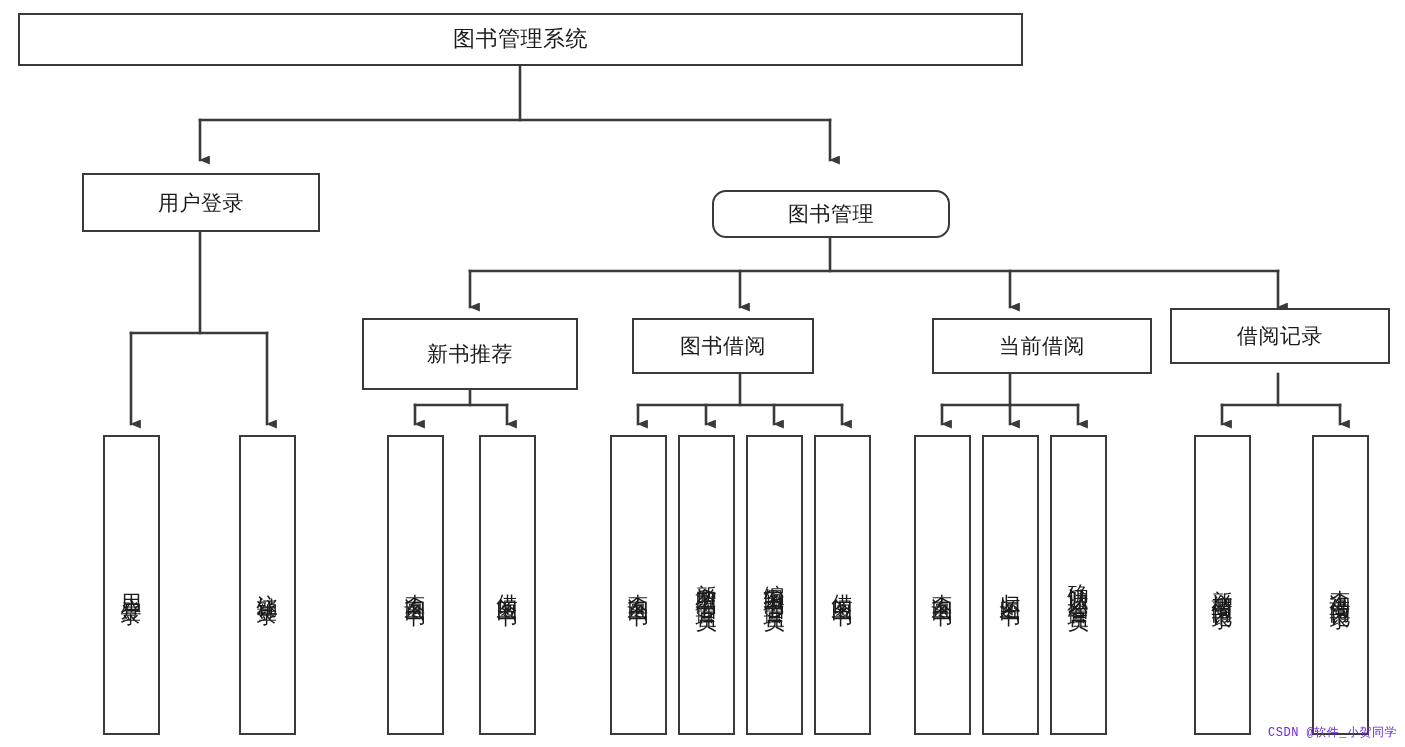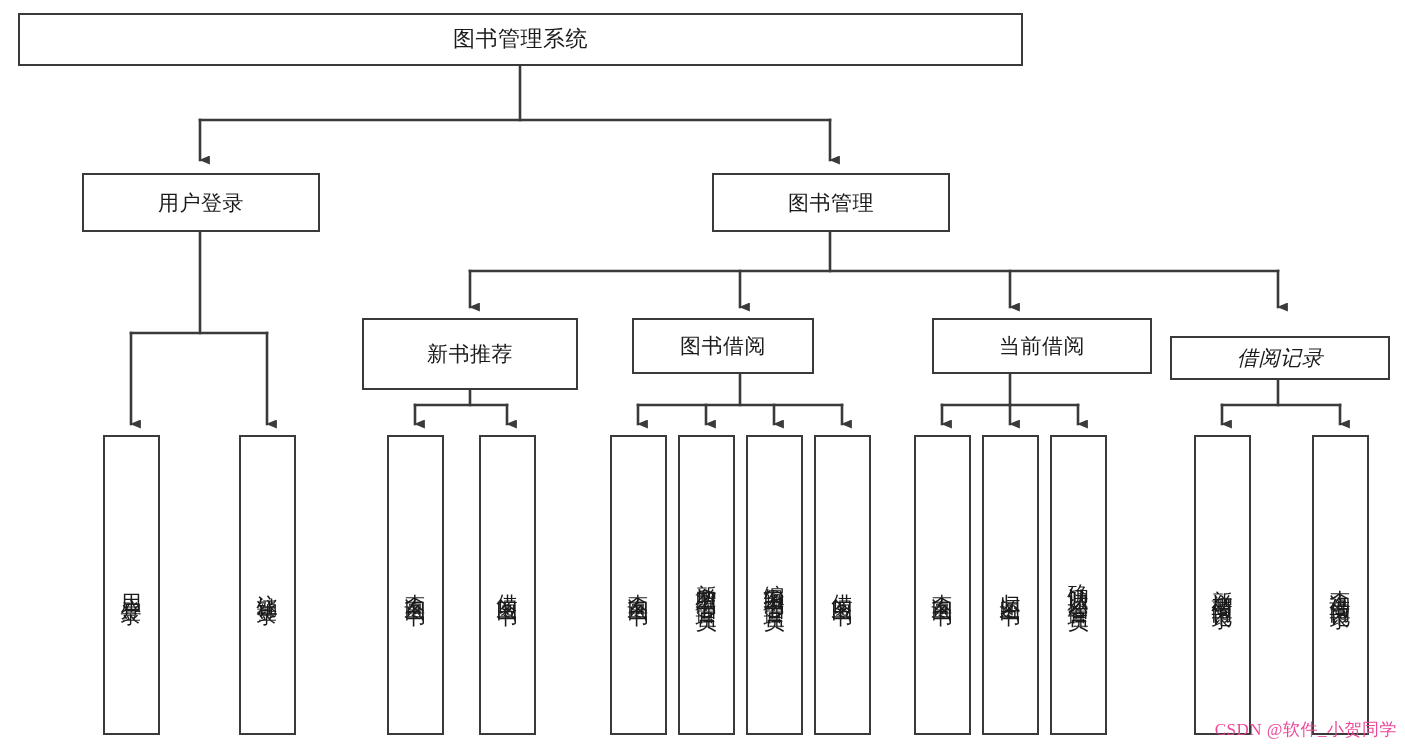--- a/index.html
+++ b/index.html
@@ -56,25 +56,25 @@
     white-space:nowrap;
     max-height:100%;
   }
   .node.vert.top .label{
     
   }
   .watermark{
     position:absolute;
     right:8px;
     bottom:6px;
-    font-size:17px;
-    color:#ec4899;
+    font-size:12px;
+    color:#6d28d9;
     white-space:nowrap;
     letter-spacing:0.5px;
-    font-family:Liberation Serif, serif;
+    font-family:Liberation Mono, monospace;
   }
 </style>
 </head>
 <body>
 
 <div id="diagram">
 
   <svg class="edge-layer" width="1405" height="747" viewBox="0 0 1405 747" xmlns="http://www.w3.org/2000/svg">
     <defs>
       <marker id="arrow" viewBox="0 0 10 12" refX="5" refY="11" markerWidth="9" markerHeight="11" orient="auto-start-reverse" markerUnits="userSpaceOnUse">
@@ -125,34 +125,34 @@
     </g>
   </svg>
 
   <div class="node horiz root" style="left:18px;top:13px;width:1005px;height:53px;">
     <span class="label">图书管理系统</span>
   </div>
 
   <div class="node horiz" style="left:82px;top:173px;width:238px;height:59px;">
     <span class="label">用户登录</span>
   </div>
-  <div class="node horiz" style="left:712px;top:173px;width:238px;height:59px;">
+  <div class="node horiz" style="left:712px;top:190px;width:238px;height:48px;border-radius:14px;">
     <span class="label">图书管理</span>
   </div>
 
   <div class="node horiz" style="left:362px;top:318px;width:216px;height:72px;">
     <span class="label">新书推荐</span>
   </div>
   <div class="node horiz" style="left:632px;top:318px;width:182px;height:56px;">
     <span class="label">图书借阅</span>
   </div>
   <div class="node horiz" style="left:932px;top:318px;width:220px;height:56px;">
     <span class="label">当前借阅</span>
   </div>
-  <div class="node horiz" style="left:1170px;top:336px;width:220px;height:44px;font-style:italic;">
+  <div class="node horiz" style="left:1170px;top:308px;width:220px;height:56px;">
     <span class="label">借阅记录</span>
   </div>
 
   <div class="node vert" style="left:103px;top:435px;width:57px;height:300px;">
     <span class="label">用户登录</span>
   </div>
   <div class="node vert" style="left:239px;top:435px;width:57px;height:300px;">
     <span class="label">注销登录</span>
   </div>
 

